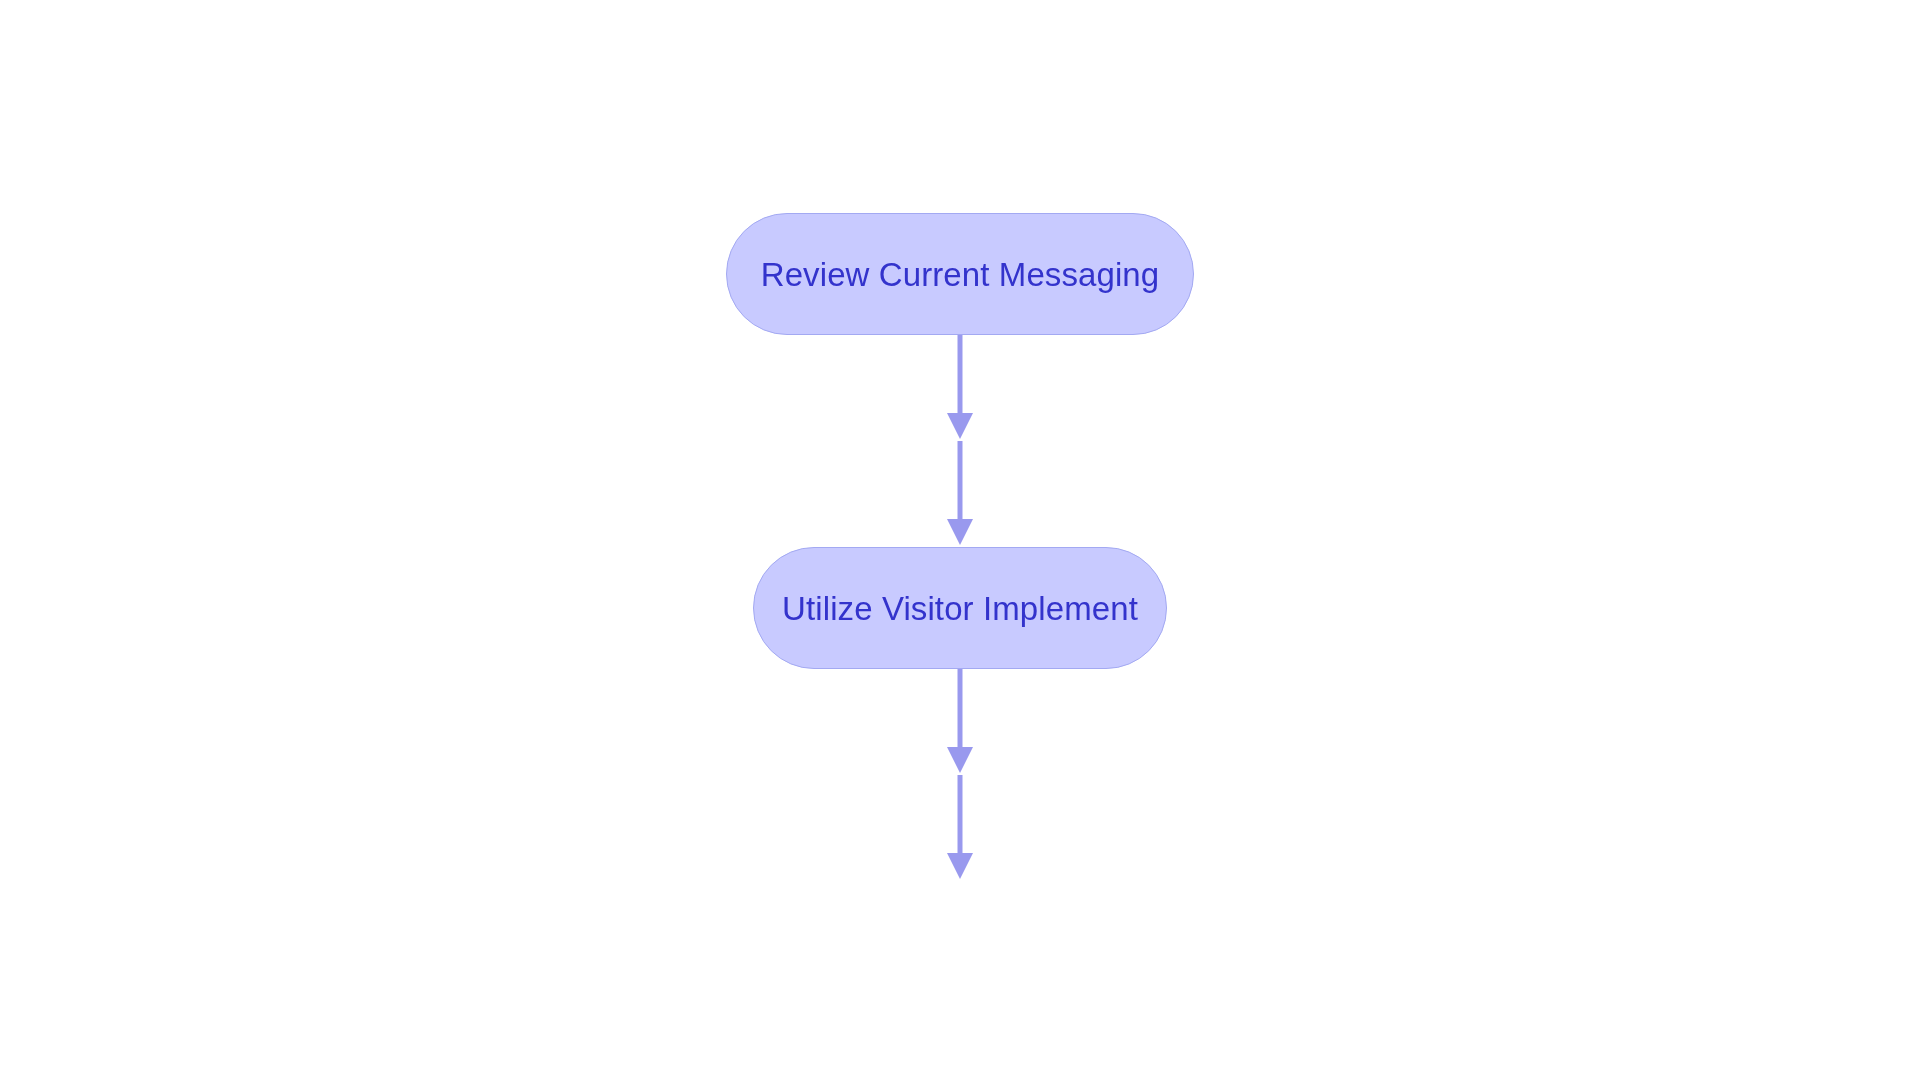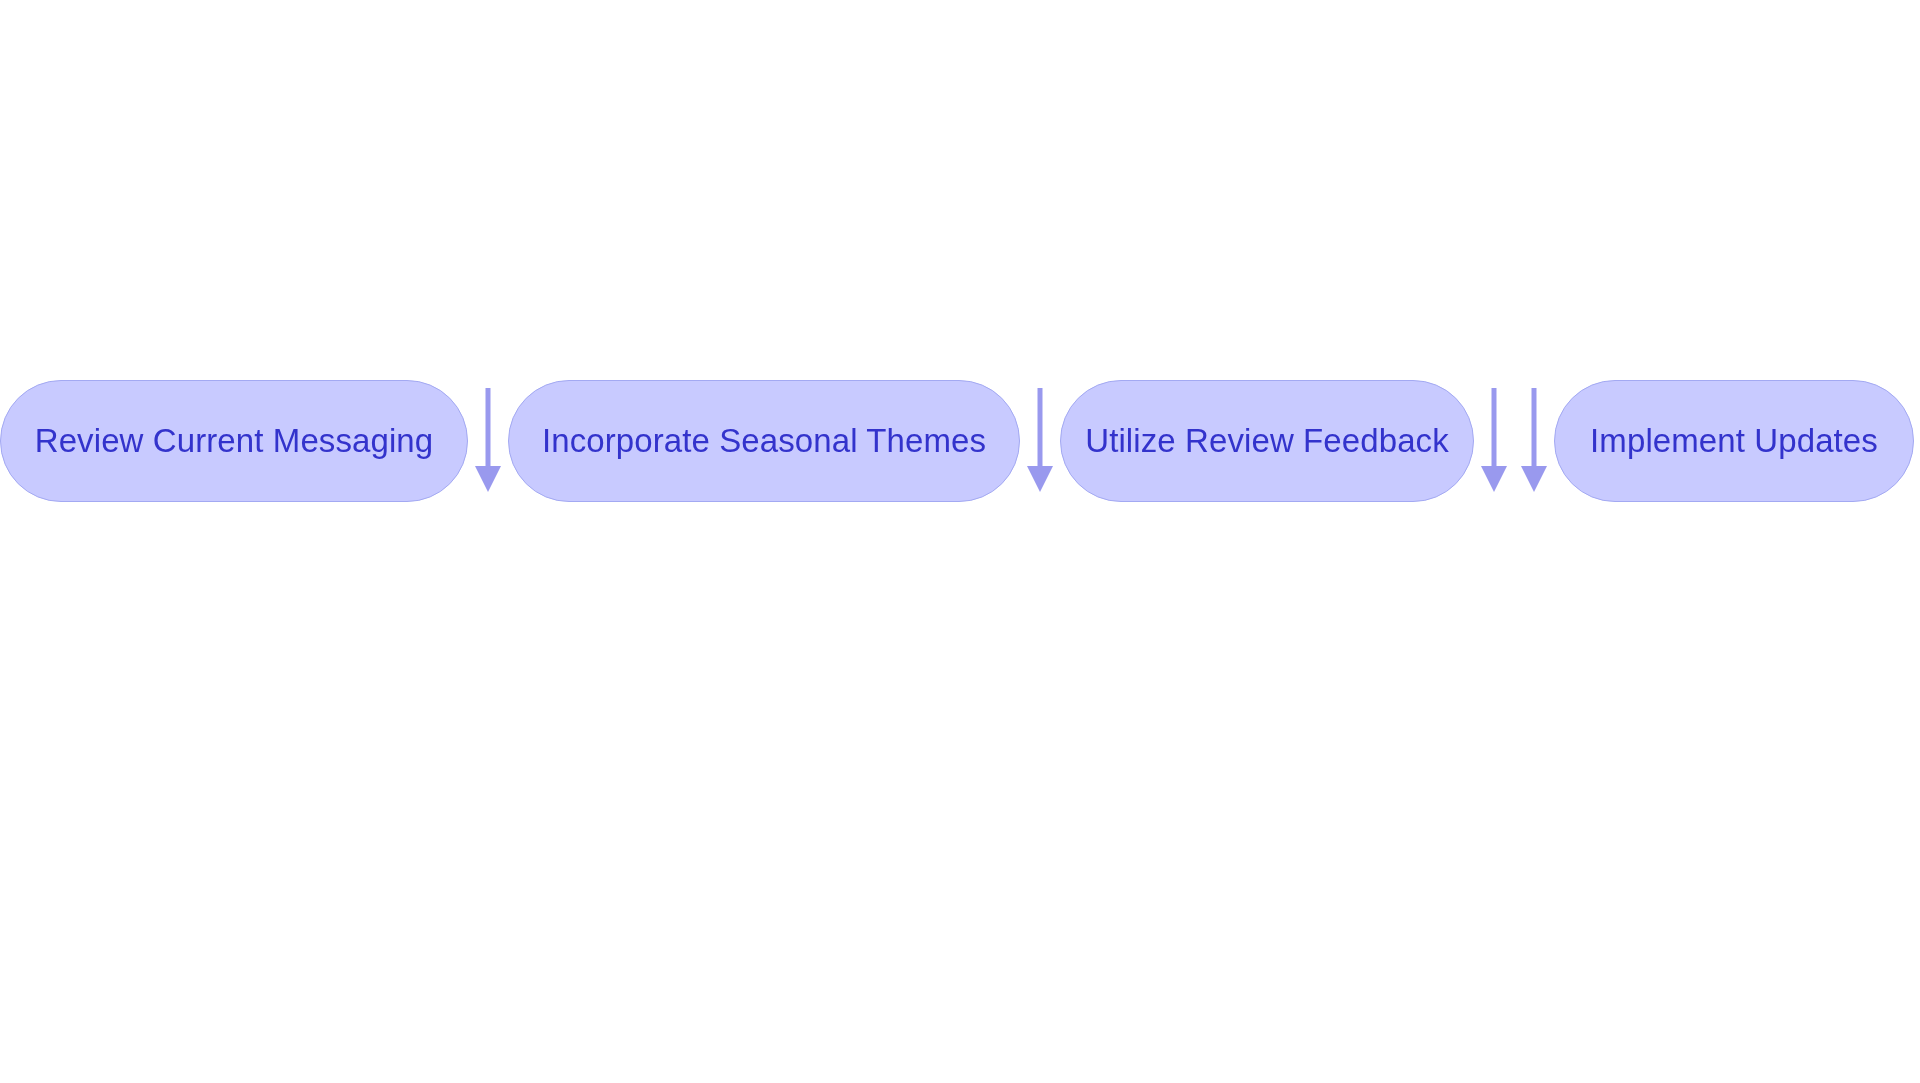--- a/index.html
+++ b/index.html
@@ -22,23 +22,23 @@
     background: #ffffff;
   }
 
   .flow-column {
     position: absolute;
     left: 0;
     top: 0;
     width: 1920px;
     height: 881px;
     display: flex;
-    flex-direction: row;
+    flex-direction: column;
     align-items: center;
-    justify-content: flex-start;
+    justify-content: flex-end;
   }
 
   .node {
     box-sizing: border-box;
     display: flex;
     align-items: center;
     justify-content: center;
     background: #c8caff;
     border: 1.6px solid #a3a9f2;
     border-radius: 9999px;
@@ -91,42 +91,36 @@
 
     <div class="node n0">
       <span class="node-label">Review Current Messaging</span>
     </div>
 
     <svg class="connector" viewBox="0 0 40 106">
       <line class="conn-line" x1="20" y1="0" x2="20" y2="84"></line>
       <polygon class="conn-head" points="20,104 7,78 33,78"></polygon>
     </svg>
 
-    <div class="node n1">
-      <span class="node-label">Incorporate Seasonal Themes</span>
-    </div>
 
     <svg class="connector" viewBox="0 0 40 106">
       <line class="conn-line" x1="20" y1="0" x2="20" y2="84"></line>
       <polygon class="conn-head" points="20,104 7,78 33,78"></polygon>
     </svg>
 
     <div class="node n2">
-      <span class="node-label">Utilize Review Feedback</span>
+      <span class="node-label">Utilize Visitor Implement</span>
     </div>
 
     <svg class="connector" viewBox="0 0 40 106">
       <line class="conn-line" x1="20" y1="0" x2="20" y2="84"></line>
       <polygon class="conn-head" points="20,104 7,78 33,78"></polygon>
     </svg>
 
 
     <svg class="connector" viewBox="0 0 40 106">
       <line class="conn-line" x1="20" y1="0" x2="20" y2="84"></line>
       <polygon class="conn-head" points="20,104 7,78 33,78"></polygon>
     </svg>
 
-    <div class="node n4">
-      <span class="node-label">Implement Updates</span>
-    </div>
 
   </div>
 </div>
 
 </body></html>

